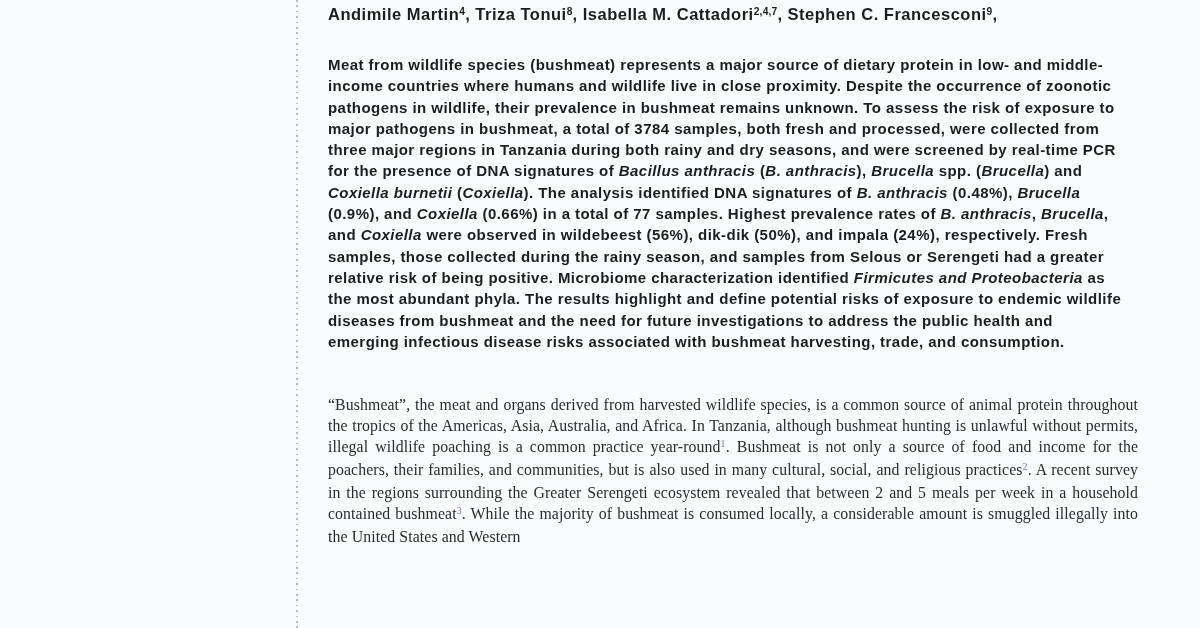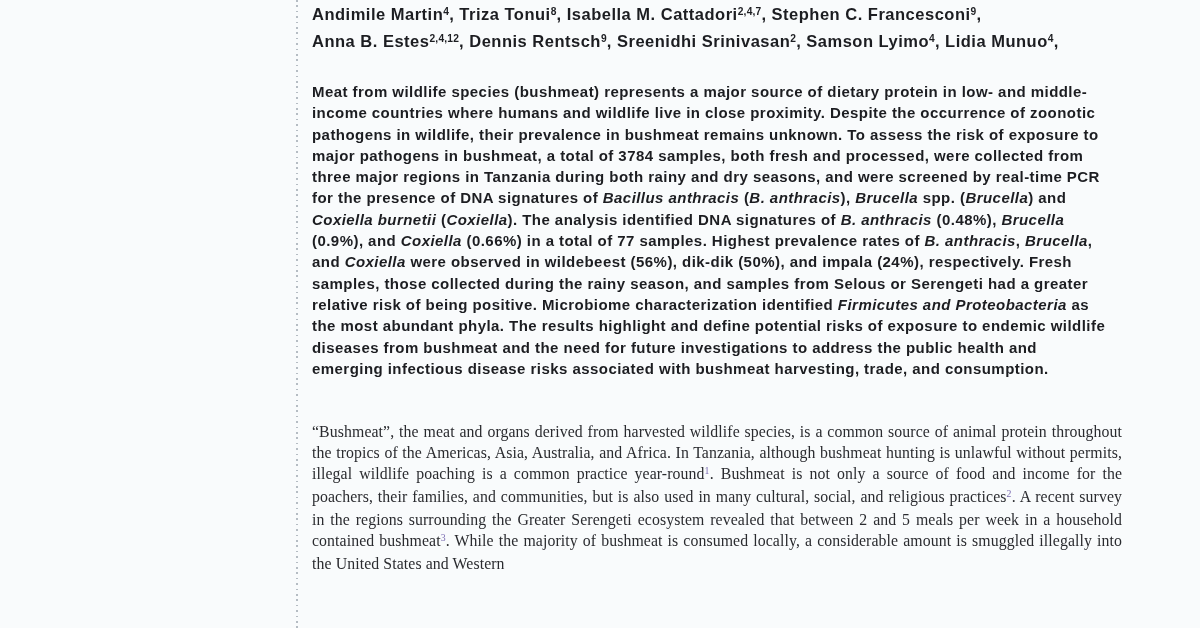--- a/index.html
+++ b/index.html
@@ -11,21 +11,21 @@
     font-family: "Liberation Sans", sans-serif;
   }
   .page { position: absolute; inset: 0; }
   .margin-dots {
     position: absolute;
     left: 296px; top: 0; bottom: 0; width: 2px;
     background-image: repeating-linear-gradient(to bottom, #b5bcc3 0 1.6px, transparent 1.6px 5.4px);
   }
   .content {
     position: absolute;
-    left: 312px; top: 0; width: 812px;
+    left: 328px; top: 0; width: 812px;
   }
   .authors {
     padding-top: 2px;
     color: #1c1d21;
   }
   .author-line {
     font-weight: bold;
     font-size: 16.5px;
     line-height: 25px;
     letter-spacing: 0.5px;
@@ -63,18 +63,17 @@
   .supmail { color: #97a0b2; font-weight: normal; }
 </style>
 </head>
 <body>
 
 <div class="page">
   <div class="margin-dots"></div>
   <div class="content">
     <div class="authors">
       <div class="author-line"><span>Andimile Martin</span><span class="sup">4</span><span>, Triza Tonui</span><span class="sup">8</span><span>, Isabella M. Cattadori</span><span class="sup">2,4,7</span><span>, Stephen C. Francesconi</span><span class="sup">9</span><span>,</span></div>
-      <div class="author-line"><span>Anna B. Estes</span><span class="sup">2,4,12</span><span>, Dennis Rentsch</span><span class="sup">9</span><span>, Sreenidhi Srinivasan</span><span class="sup">2</span><span>, Samson Lyimo</span><span class="sup">4</span><span>, Lidia Munuo</span><span class="sup">4</span><span>,</span></div>
     </div>
     <div class="abstract"><span>Meat from wildlife species (bushmeat) represents a major source of dietary protein in low- and middle-income countries where humans and wildlife live in close proximity. Despite the occurrence of zoonotic pathogens in wildlife, their prevalence in bushmeat remains unknown. To assess the risk of exposure to major pathogens in bushmeat, a total of 3784 samples, both fresh and processed, were collected from three major regions in Tanzania during both rainy and dry seasons, and were screened by real-time PCR for the presence of DNA signatures of </span><span class="i">Bacillus anthracis</span><span> (</span><span class="i">B. anthracis</span><span>), </span><span class="i">Brucella</span><span> spp. (</span><span class="i">Brucella</span><span>) and </span><span class="i">Coxiella burnetii</span><span> (</span><span class="i">Coxiella</span><span>). The analysis identified DNA signatures of </span><span class="i">B. anthracis</span><span> (0.48%), </span><span class="i">Brucella</span><span> (0.9%), and </span><span class="i">Coxiella</span><span> (0.66%) in a total of 77 samples. Highest prevalence rates of </span><span class="i">B. anthracis</span><span>, </span><span class="i">Brucella</span><span>, and </span><span class="i">Coxiella</span><span> were observed in wildebeest (56%), dik-dik (50%), and impala (24%), respectively. Fresh samples, those collected during the rainy season, and samples from Selous or Serengeti had a greater relative risk of being positive. Microbiome characterization identified </span><span class="i">Firmicutes and Proteobacteria</span><span> as the most abundant phyla. The results highlight and define potential risks of exposure to endemic wildlife diseases from bushmeat and the need for future investigations to address the public health and emerging infectious disease risks associated with bushmeat harvesting, trade, and consumption.</span></div>
     <div class="intro"><span>“Bushmeat”, the meat and organs derived from harvested wildlife species, is a common source of animal protein throughout the tropics of the Americas, Asia, Australia, and Africa. In Tanzania, although bushmeat hunting is unlawful without permits, illegal wildlife poaching is a common practice year-round</span><span class="supref">1</span><span>. Bushmeat is not only a source of food and income for the poachers, their families, and communities, but is also used in many cultural, social, and religious practices</span><span class="supref">2</span><span>. A recent survey in the regions surrounding the Greater Serengeti ecosystem revealed that between 2 and 5 meals per week in a household contained bushmeat</span><span class="supref">3</span><span>. While the majority of bushmeat is consumed locally, a considerable amount is smuggled illegally into the United States and Western</span></div>
   </div>
 </div>
 
 </body></html>

